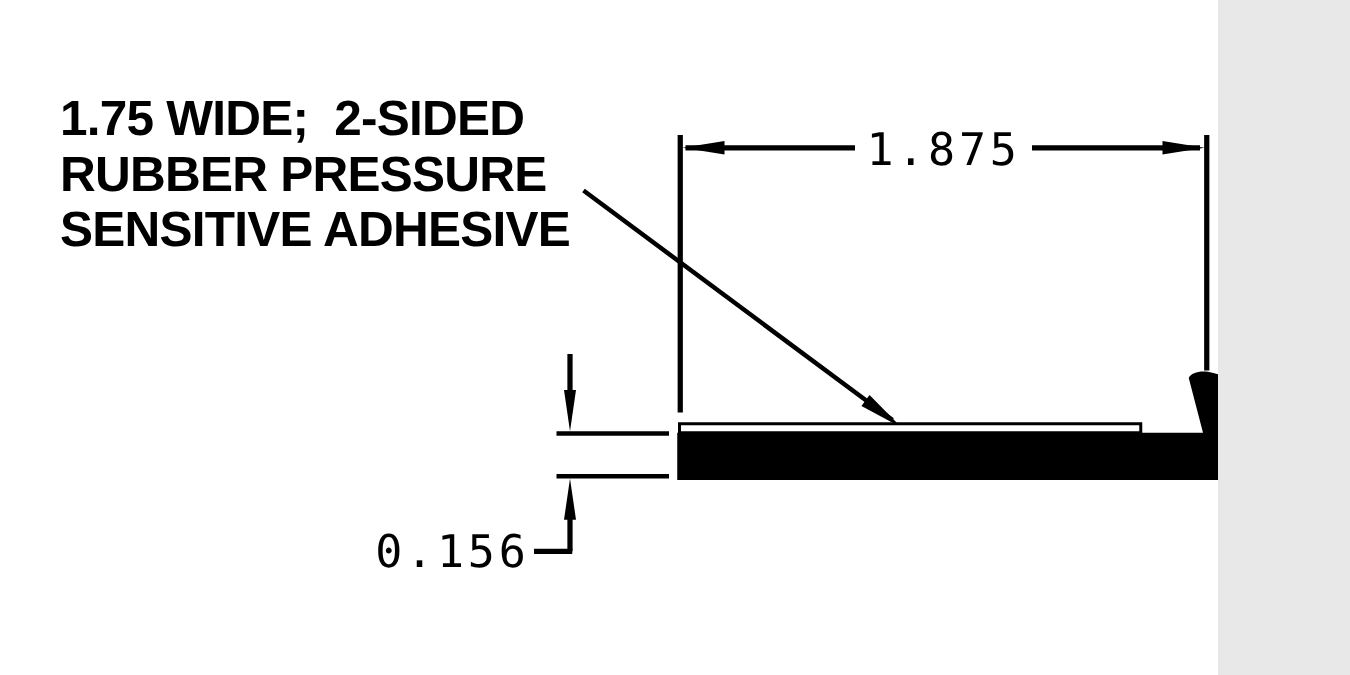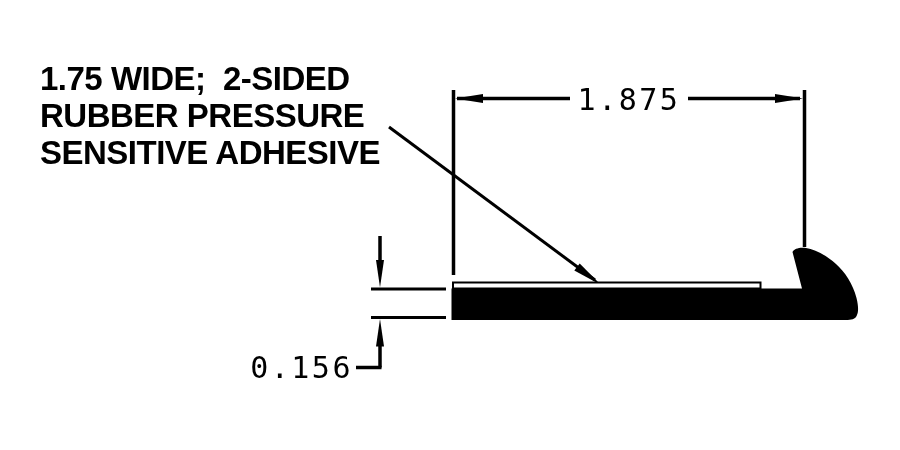--- a/index.html
+++ b/index.html
@@ -1,19 +1,19 @@
 <!DOCTYPE html>
 <html style="--ink: #000000; --paper: #ffffff;"><head>
 <meta charset="utf-8">
 <style>
   :root { --ink:#000000; --paper:#ffffff; }
   html,body { margin:0; padding:0; }
   body { background:#e8e8e8; font-family:"Liberation Sans", sans-serif; }
   .canvas {
-    position:relative; width:900px; height:450px; background:var(--paper);
+    position:relative; width:812px; height:450px; background:var(--paper);
     overflow:hidden;
   }
   svg { display:block; }
   .ink-line   { stroke:var(--ink); fill:none; }
   .ink-fill   { fill:var(--ink); stroke:none; }
   .strip      { fill:var(--paper); stroke:var(--ink); stroke-width:2; }
   .note-text  {
     font-family:"Liberation Sans", sans-serif;
     font-weight:bold; font-size:33px; letter-spacing:-0.5px;
     fill:var(--ink); white-space:pre;

